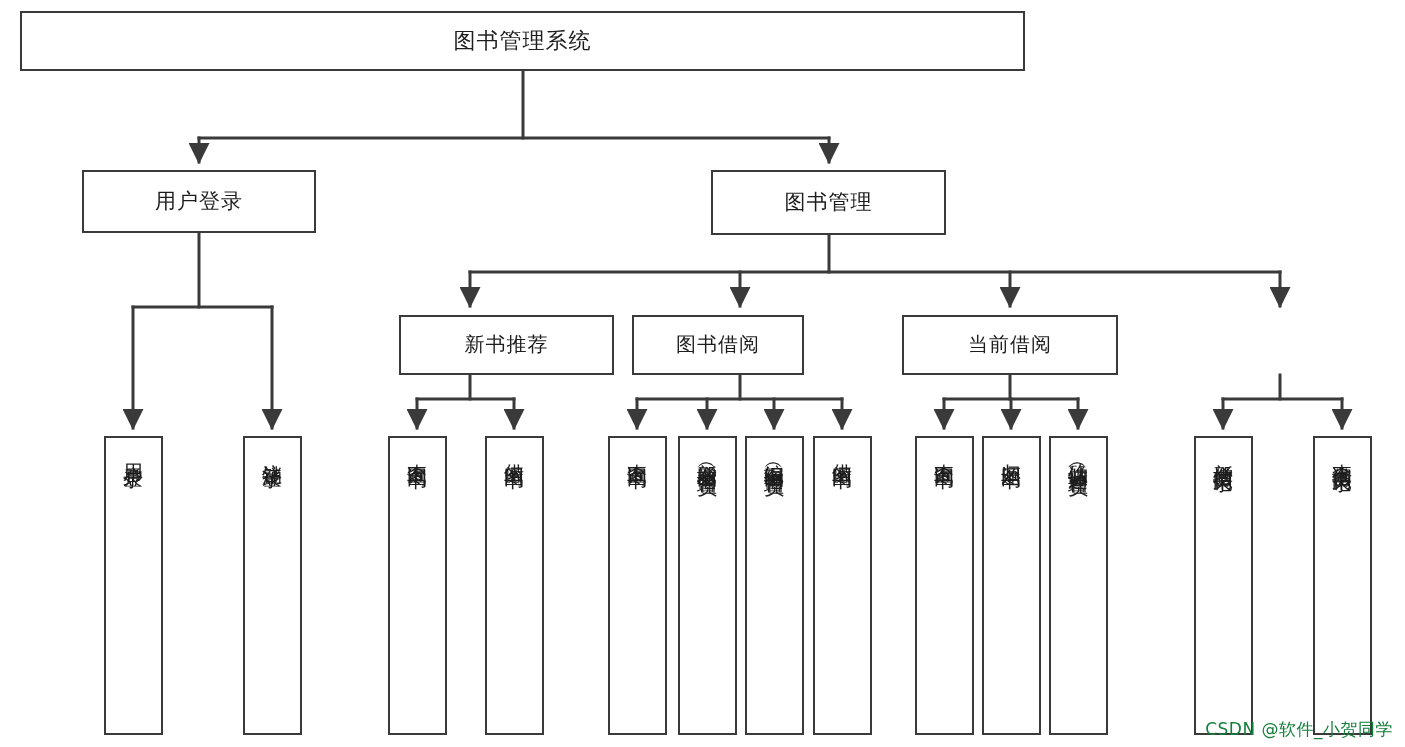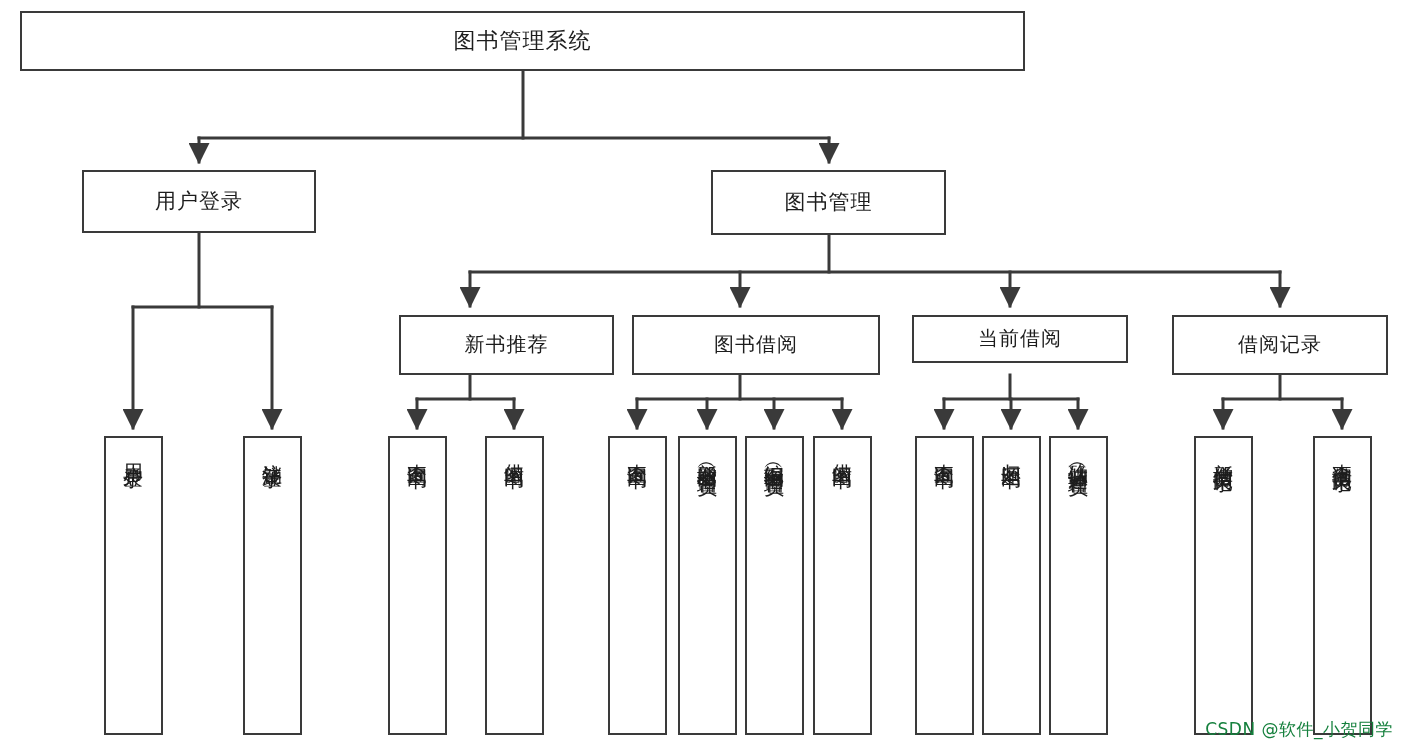--- a/index.html
+++ b/index.html
@@ -139,31 +139,28 @@
   </div>
 
   <div class="node level2" style="left:711px; top:170px; width:235px; height:65px;">
     <span>图书管理</span>
   </div>
 
   <div class="node level3" style="left:363px; top:315px; width:215px; height:60px;margin-left:36px;">
     <span>新书推荐</span>
   </div>
 
-  <div class="node level3" style="left:632px; top:315px; width:248px; height:60px;">
+  <div class="node level3" style="left:632px; top:315px; width:172px; height:60px;">
     <span>图书借阅</span>
   </div>
 
-  <div class="node level3" style="left:902px; top:315px; width:216px; height:48px;margin-left:10px;">
+  <div class="node level3" style="left:902px; top:315px; width:216px; height:60px;">
     <span>当前借阅</span>
   </div>
 
-  <div class="node level3" style="left:1172px; top:315px; width:216px; height:60px;">
-    <span>借阅记录</span>
-  </div>
 
   <div class="node leaf" style="left:104px; top:436px; width:59px; height:299px;">
     <span class="vtext">用户登录</span>
   </div>
   <div class="node leaf" style="left:243px; top:436px; width:59px; height:299px;">
     <span class="vtext">注销登录</span>
   </div>
 
   <div class="node leaf" style="left:388px; top:436px; width:59px; height:299px;">
     <span class="vtext">查询图书</span>

